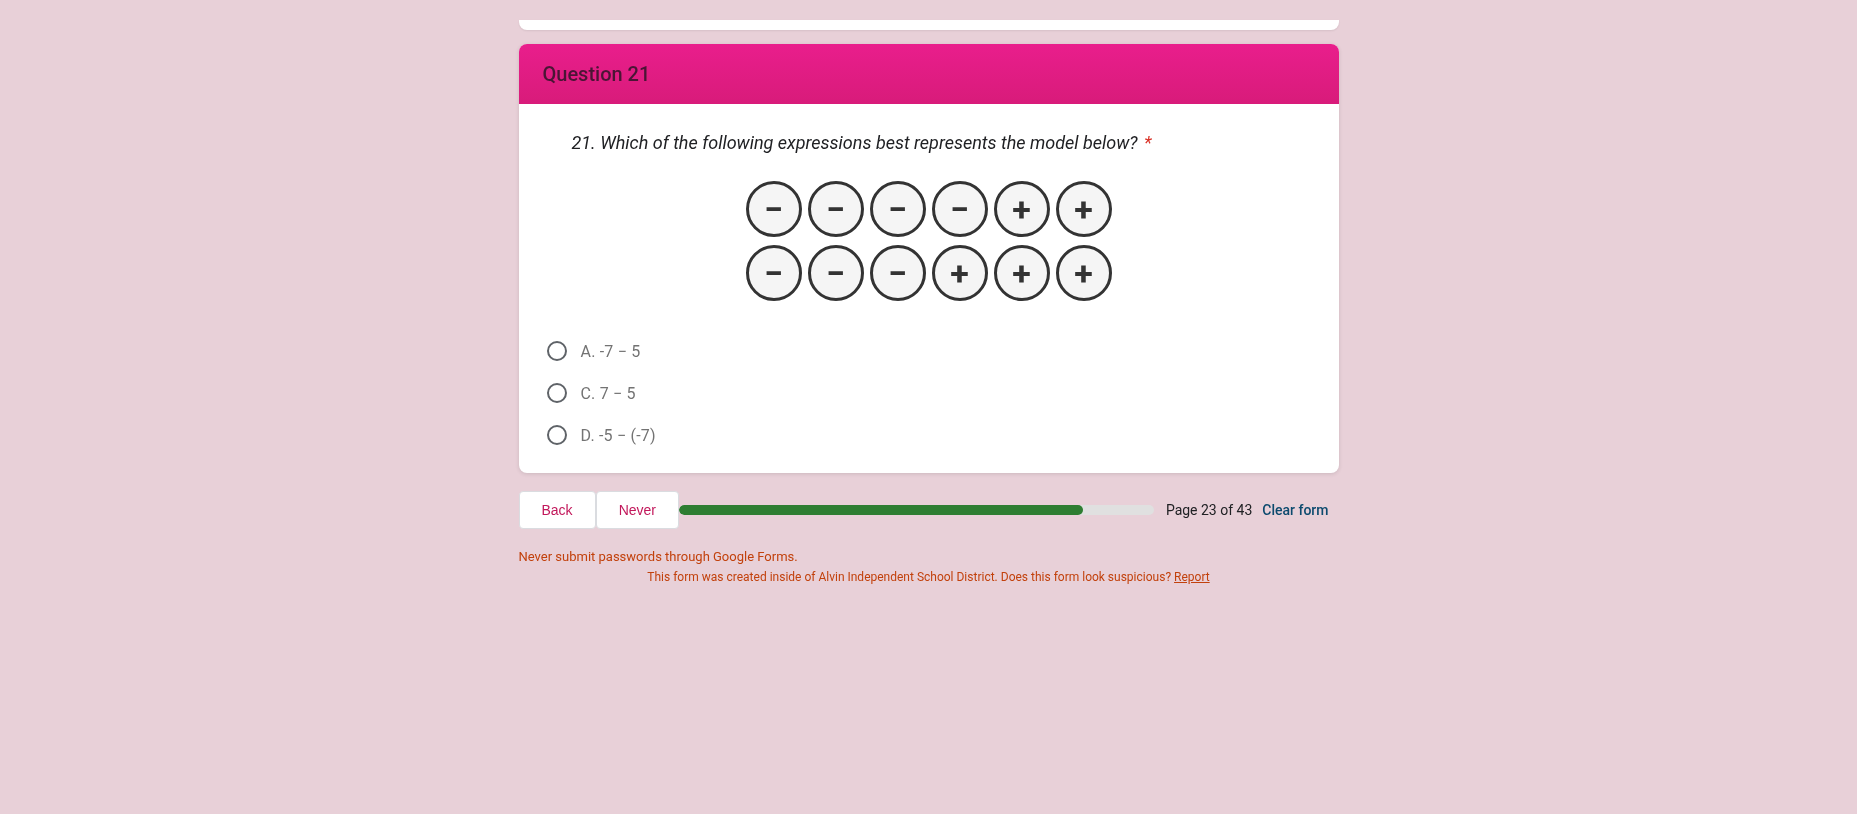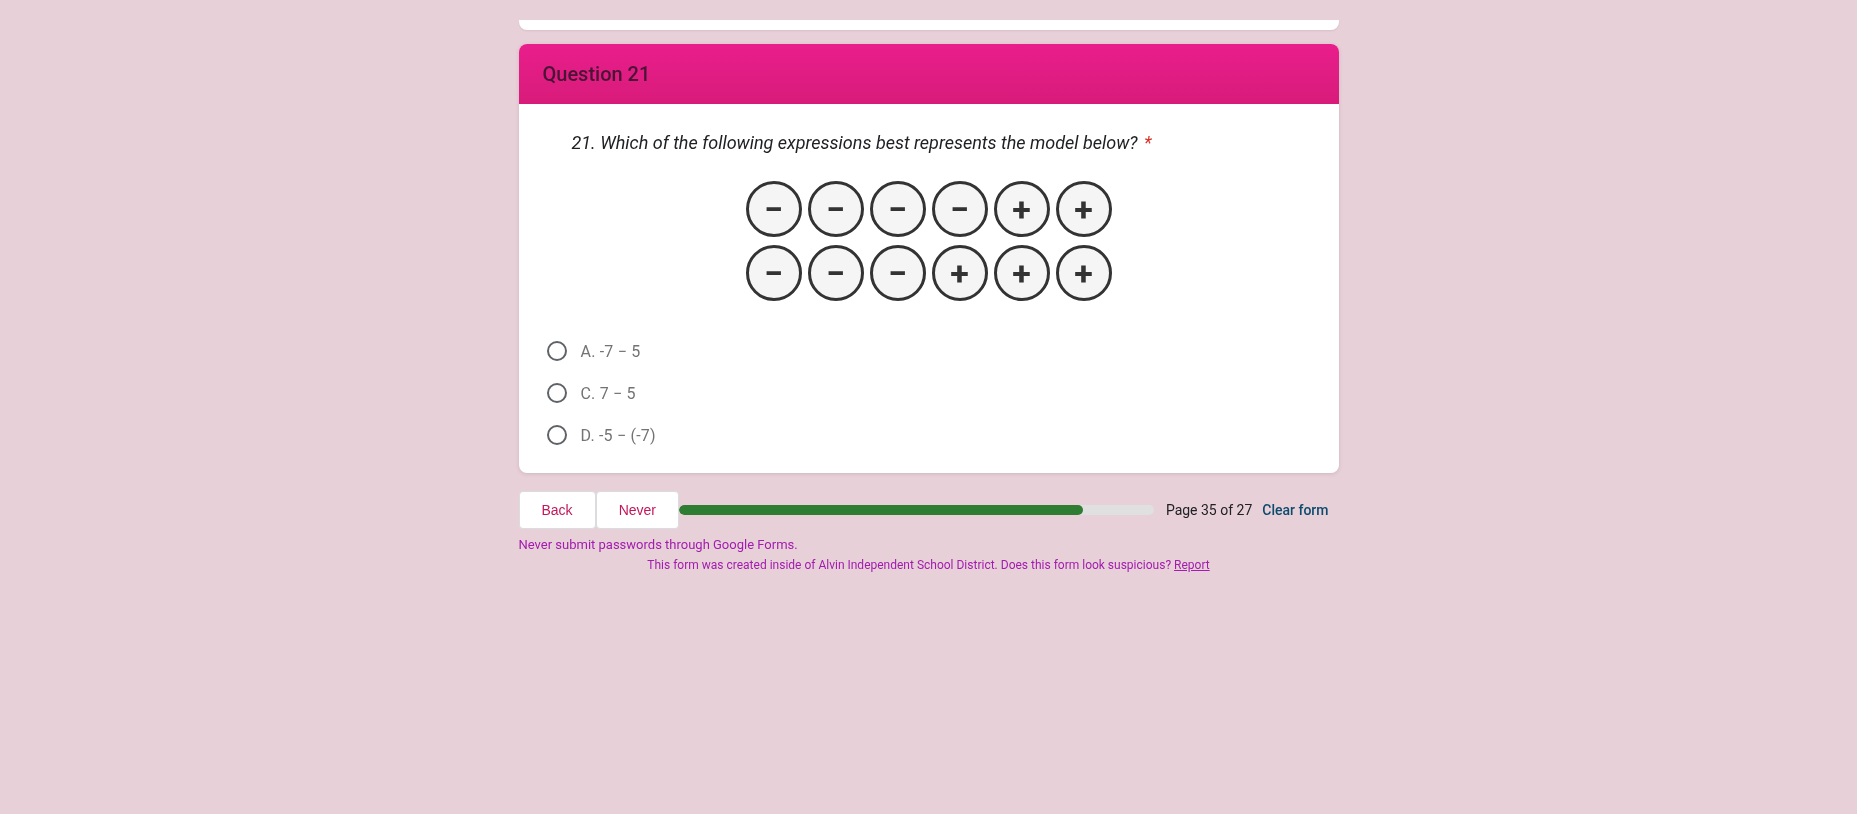--- a/index.html
+++ b/index.html
@@ -151,23 +151,23 @@
     }
     .clear-form {
       font-size: 14px;
       color: #0c4a6e;
       font-weight: 500;
       cursor: pointer;
       padding: 6px 10px;
     }
     .footer {
       width: 820px;
-      margin-top: 8px;
+      margin-top: 20px;
       font-size: 13px;
-      color: #a21caf;
+      color: #c2410c;
       text-align: left;
     }
     .footer-line2 {
       text-align: center;
       margin-top: 6px;
       font-size: 12px;
     }
     .footer-line2 .report {
       text-decoration: underline;
       cursor: pointer;
@@ -225,21 +225,21 @@
   </div>
 </div>
 
 <div class="nav-row">
   <button class="nav-btn">Back</button>
   <button class="nav-btn">Never</button>
   <div class="progress-wrap">
     <div class="progress-bar">
       <div class="progress-fill"></div>
     </div>
-    <span class="page-indicator">Page 35 of 27</span>
+    <span class="page-indicator">Page 23 of 43</span>
   </div>
   <span class="clear-form">Clear form</span>
 </div>
 
 <div class="footer">
   <div>Never submit passwords through Google Forms.</div>
   <div class="footer-line2">
     <span>This form was created inside of Alvin Independent School District.</span>
     <span>Does this form look suspicious?</span>
     <span class="report">Report</span>

